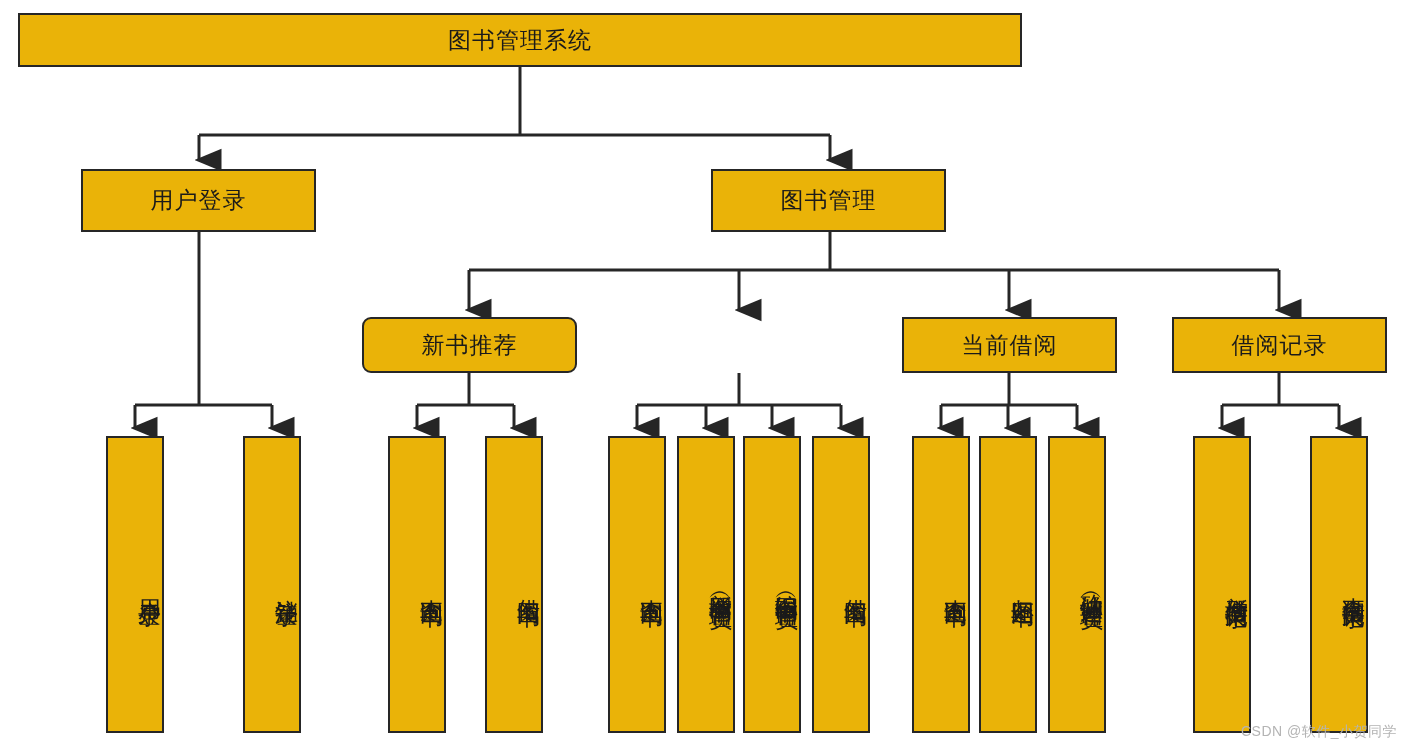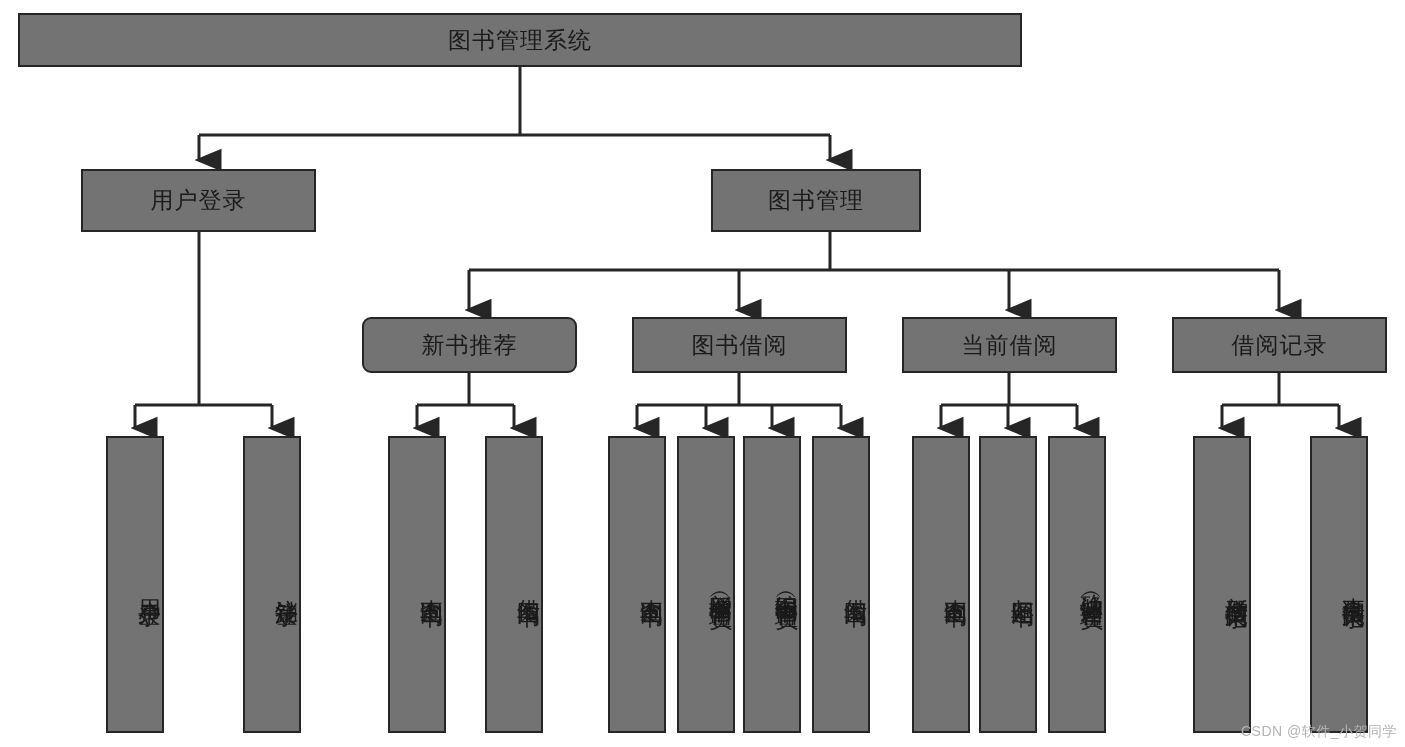--- a/index.html
+++ b/index.html
@@ -8,21 +8,21 @@
     background:#ffffff;
     font-family:"Liberation Sans","DejaVu Sans",sans-serif;
     overflow:hidden;
     position:relative;
   }
   #diagram{position:absolute;left:0;top:0;width:1405px;height:747px;}
   .node{
     position:absolute;
     box-sizing:border-box;
     border:2px solid #262626;
-    background:#737373;
+    background:#eab308;
     display:flex;
     align-items:center;
     justify-content:center;
     color:#1a1a1a;
   }
   .node.horiz{
     font-size:23px;
     letter-spacing:1px;
   }
   .node.vert{
@@ -108,29 +108,26 @@
     </g>
   </svg>
 
   <div class="node horiz" style="left:18px;top:13px;width:1004px;height:54px;">
     <span>图书管理系统</span>
   </div>
 
   <div class="node horiz" style="left:81px;top:169px;width:235px;height:63px;">
     <span>用户登录</span>
   </div>
-  <div class="node horiz" style="left:711px;top:169px;width:210px;height:63px;">
+  <div class="node horiz" style="left:711px;top:169px;width:235px;height:63px;">
     <span>图书管理</span>
   </div>
 
   <div class="node horiz" style="left:362px;top:317px;width:215px;height:56px;border-radius:9px;">
     <span>新书推荐</span>
-  </div>
-  <div class="node horiz" style="left:632px;top:317px;width:215px;height:56px;">
-    <span>图书借阅</span>
   </div>
   <div class="node horiz" style="left:902px;top:317px;width:215px;height:56px;">
     <span>当前借阅</span>
   </div>
   <div class="node horiz" style="left:1172px;top:317px;width:215px;height:56px;">
     <span>借阅记录</span>
   </div>
 
   <div class="node vert" style="left:106px;top:436px;width:58px;height:297px;">
     <span>用户登录</span>

